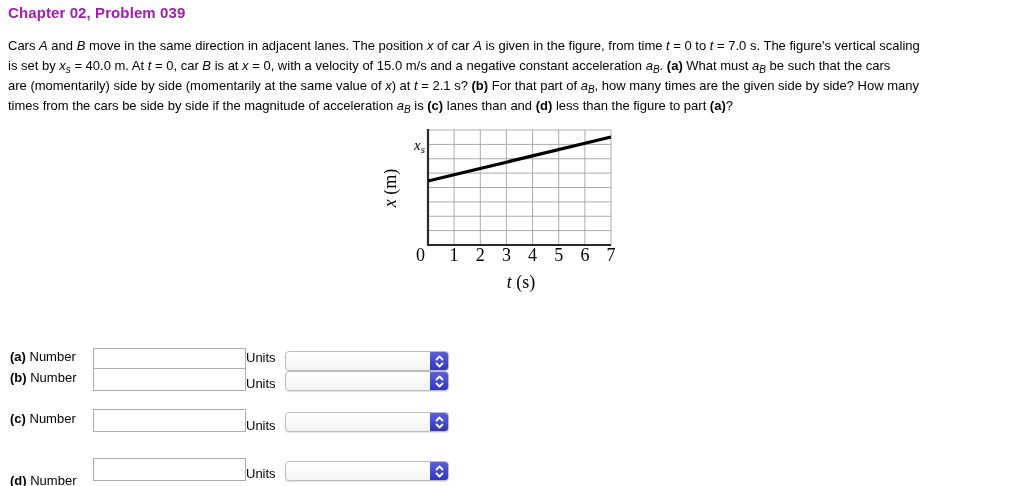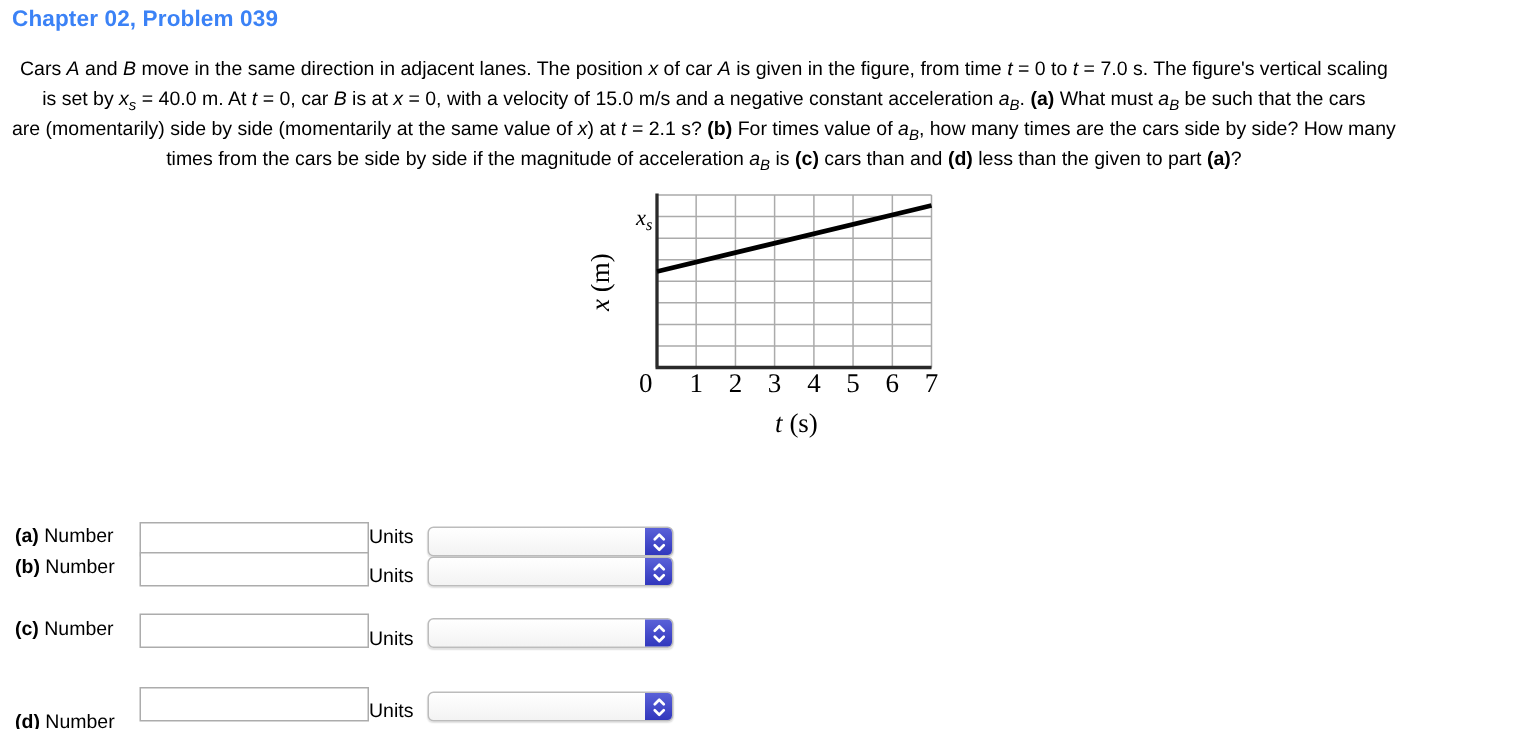--- a/index.html
+++ b/index.html
@@ -1,27 +1,27 @@
 <!DOCTYPE html>
 <html><head>
 <meta charset="utf-8">
 <style>
   html,body{margin:0;padding:0;background:#ffffff;width:1024px;height:486px;
     font-family:"Liberation Sans",sans-serif;color:#000;overflow:hidden;position:relative;}
   .abs{position:absolute;}
   
-  #page-title{left:8px;top:4px;font-size:15px;font-weight:bold;color:#3b82f6;letter-spacing:.1px;}
+  #page-title{left:8px;top:4px;font-size:15px;font-weight:bold;color:#a21caf;letter-spacing:.1px;}
   
   #problem-text{left:8px;top:36px;font-size:13px;line-height:20px;white-space:nowrap;}
-  .pline{height:20px;text-align:center;}
+  .pline{height:20px;}
   .it{font-style:italic;}
   .bd{font-weight:bold;}
   .sub{font-size:10px;vertical-align:-3px;}
   
-  #figure-wrap{left:394px;top:125px;width:270px;height:175px;text-align:center;}
+  #figure-wrap{left:384px;top:125px;width:270px;height:175px;text-align:center;}
   
   .arow{position:absolute;left:0;width:994px;height:26px;}
   .alabel{position:absolute;left:10px;font-size:13px;white-space:nowrap;}
   .ainput{position:absolute;left:93px;width:143px;height:21px;border:1px solid #acacac;
     background:#fff;font-size:13px;padding:0 4px;outline:none;border-radius:0;}
   .aunits{position:absolute;left:246px;font-size:13px;}
   .aselect{position:absolute;left:285px;width:162px;height:18px;border:1px solid #bcbcbc;
     border-radius:4px;background:linear-gradient(#ffffff,#f3f3f3);
     box-shadow:0 1px 1px rgba(0,0,0,0.12);cursor:default;}
   .sel-value{position:absolute;left:6px;top:2px;font-size:12px;color:#000;}
@@ -30,22 +30,22 @@
     border-radius:0 3px 3px 0;display:flex;align-items:center;justify-content:center;}
 </style>
 </head>
 <body>
 
 <div class="abs" id="page-title">Chapter 02, Problem 039</div>
 
 <div class="abs" id="problem-text">
     <div class="pline"><span>Cars </span><span class="it">A</span><span> and </span><span class="it">B</span><span> move in the same direction in adjacent lanes. The position </span><span class="it">x</span><span> of car </span><span class="it">A</span><span> is given in the figure, from time </span><span class="it">t</span><span> = 0 to </span><span class="it">t</span><span> = 7.0 s. The figure's vertical scaling</span></div>
     <div class="pline"><span>is set by </span><span class="it">x</span><span class="it sub">s</span><span> = 40.0 m. At </span><span class="it">t</span><span> = 0, car </span><span class="it">B</span><span> is at </span><span class="it">x</span><span> = 0, with a velocity of 15.0 m/s and a negative constant acceleration </span><span class="it">a</span><span class="it sub">B</span><span>. </span><span class="bd">(a)</span><span> What must </span><span class="it">a</span><span class="it sub">B</span><span> be such that the cars</span></div>
-    <div class="pline"><span>are (momentarily) side by side (momentarily at the same value of </span><span class="it">x</span><span>) at </span><span class="it">t</span><span> = 2.1 s? </span><span class="bd">(b)</span><span> For times value of </span><span class="it">a</span><span class="it sub">B</span><span>, how many times are the cars side by side? How many</span></div>
-    <div class="pline"><span>times from the cars be side by side if the magnitude of acceleration </span><span class="it">a</span><span class="it sub">B</span><span> is </span><span class="bd">(c)</span><span> cars than and </span><span class="bd">(d)</span><span> less than the given to part </span><span class="bd">(a)</span><span>?</span></div>
+    <div class="pline"><span>are (momentarily) side by side (momentarily at the same value of </span><span class="it">x</span><span>) at </span><span class="it">t</span><span> = 2.1 s? </span><span class="bd">(b)</span><span> For that part of </span><span class="it">a</span><span class="it sub">B</span><span>, how many times are the given side by side? How many</span></div>
+    <div class="pline"><span>times from the cars be side by side if the magnitude of acceleration </span><span class="it">a</span><span class="it sub">B</span><span> is </span><span class="bd">(c)</span><span> lanes than and </span><span class="bd">(d)</span><span> less than the figure to part </span><span class="bd">(a)</span><span>?</span></div>
   </div>
 
 <div class="abs" id="figure-wrap">
   <svg width="270" height="175" viewBox="0 0 270 175">
 
     <path d="M44 5V120M70.1 5V120M96.3 5V120M122.4 5V120M148.6 5V120M174.7 5V120M200.9 5V120M227 5V120M44 5H227M44 19.4H227M44 33.75H227M44 48.1H227M44 62.5H227M44 76.9H227M44 91.25H227M44 105.6H227M44 120H227" stroke="#ababab" stroke-width="1" fill="none"></path>
 
     <path d="M44 4V120M43 120H227" stroke="#2a2a2a" stroke-width="2.2" fill="none"></path>
 
     <line x1="44" y1="56" x2="227" y2="12" stroke="#000" stroke-width="3.2"></line>

